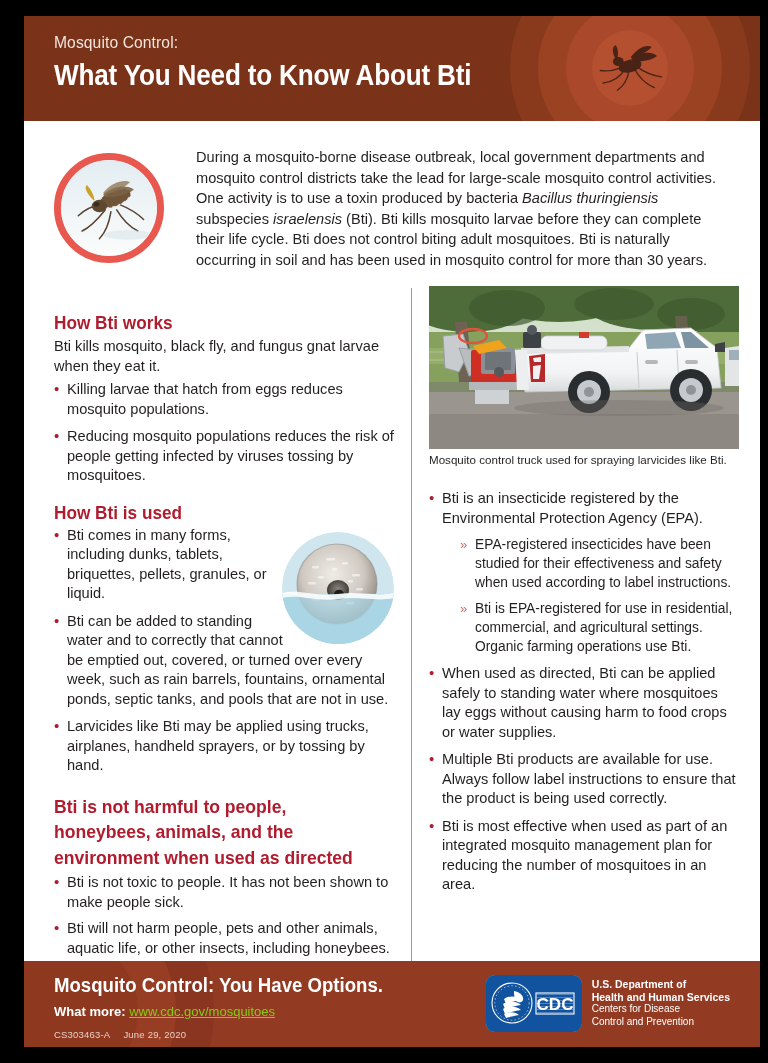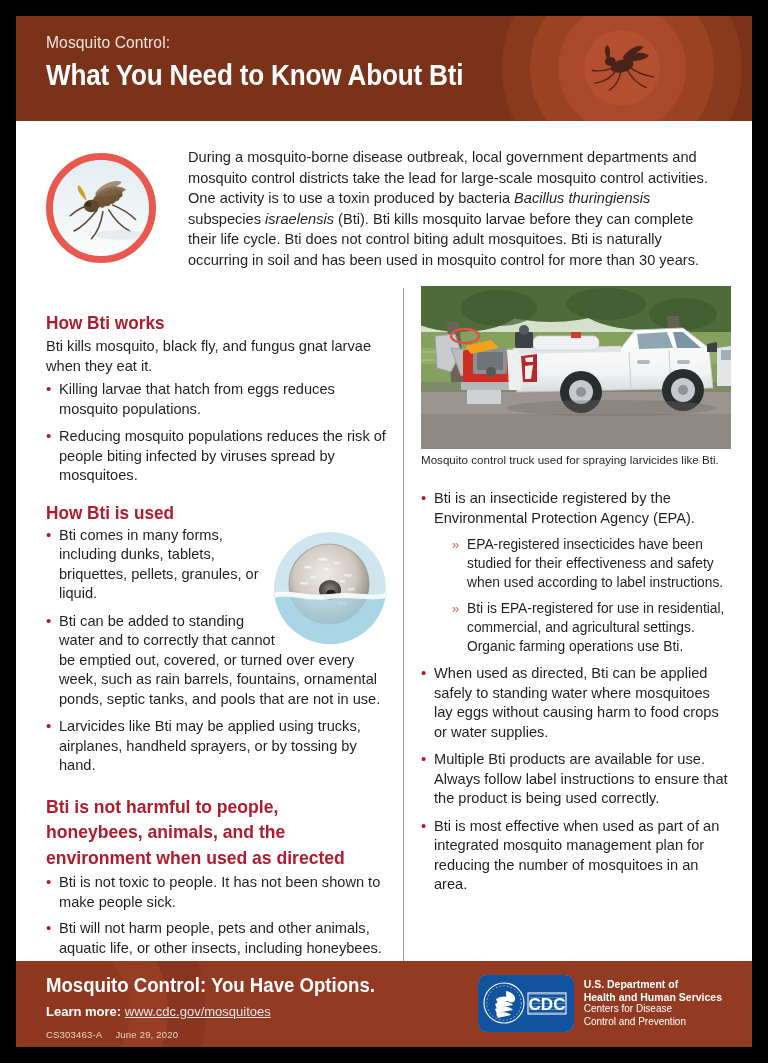--- a/index.html
+++ b/index.html
@@ -14,21 +14,21 @@
     overflow: hidden;
     font-family: "Liberation Sans", sans-serif;
   }
 
   .page {
     position: relative;
     width: 768px;
     height: 871px;
     background: #000000;
     box-sizing: border-box;
-    padding: 16px 16px 16px 16px;
+    padding: 16px 16px 16px 24px;
   }
 
   .sheet {
     position: relative;
     width: 736px;
     height: 1031px;
     background: #ffffff;
     overflow: hidden;
   }
 
@@ -262,21 +262,21 @@
     transform-origin: left center;
   }
   .f-learn {
     margin-top: 7px;
     color: #ffffff;
     font-size: 13px;
     font-weight: bold;
     line-height: 16px;
   }
   .f-learn a {
-    color: #e5e5e5;
+    color: #84cc16;
     font-weight: normal;
     text-decoration: underline;
   }
   .f-cs {
     margin-top: 9px;
     color: #e7cfc6;
     font-size: 9.5px;
     letter-spacing: 0.2px;
   }
   .f-cs span.date { margin-left: 13px; }
@@ -383,21 +383,21 @@
       </div>
 
       <div class="columns">
 
         <div class="col-left">
 
           <h2 class="sec">How Bti works</h2>
           <p class="lead">Bti kills mosquito, black fly, and fungus gnat larvae when they eat it.</p>
           <ul class="bl">
             <li>Killing larvae that hatch from eggs reduces mosquito populations.</li>
-            <li>Reducing mosquito populations reduces the risk of people biting infected by viruses spread by mosquitoes.</li>
+            <li>Reducing mosquito populations reduces the risk of people getting infected by viruses tossing by mosquitoes.</li>
           </ul>
 
           <h2 class="sec spaced">How Bti is used</h2>
 
           <div class="dunk">
             <svg viewBox="0 0 112 112" aria-hidden="true">
               <defs>
                 <clipPath id="dc">
                     <circle cx="56" cy="56" r="56"></circle>
                   </clipPath>
@@ -580,21 +580,21 @@
         <svg viewBox="0 0 300 220" width="300" height="220" aria-hidden="true">
           <circle cx="70" cy="110" r="150" fill="#8a3520"></circle>
           <circle cx="70" cy="110" r="112" fill="#973d23"></circle>
           <circle cx="70" cy="110" r="74" fill="#8e3820"></circle>
         </svg>
       </div>
 
       <div class="footer-inner">
         <div class="f-title">Mosquito Control: You Have Options.</div>
         <div class="f-learn">
-          <span>Learn more:</span>
+          <span>What more:</span>
           <a href="#">www.cdc.gov/mosquitoes</a>
         </div>
         <div class="f-cs">
           <span>CS303463-A</span><span class="date">June 29, 2020</span>
         </div>
       </div>
 
       <div class="cdc-block">
         <div class="cdc-logo">
           <svg viewBox="0 0 96 57" width="96" height="57" aria-hidden="true">

